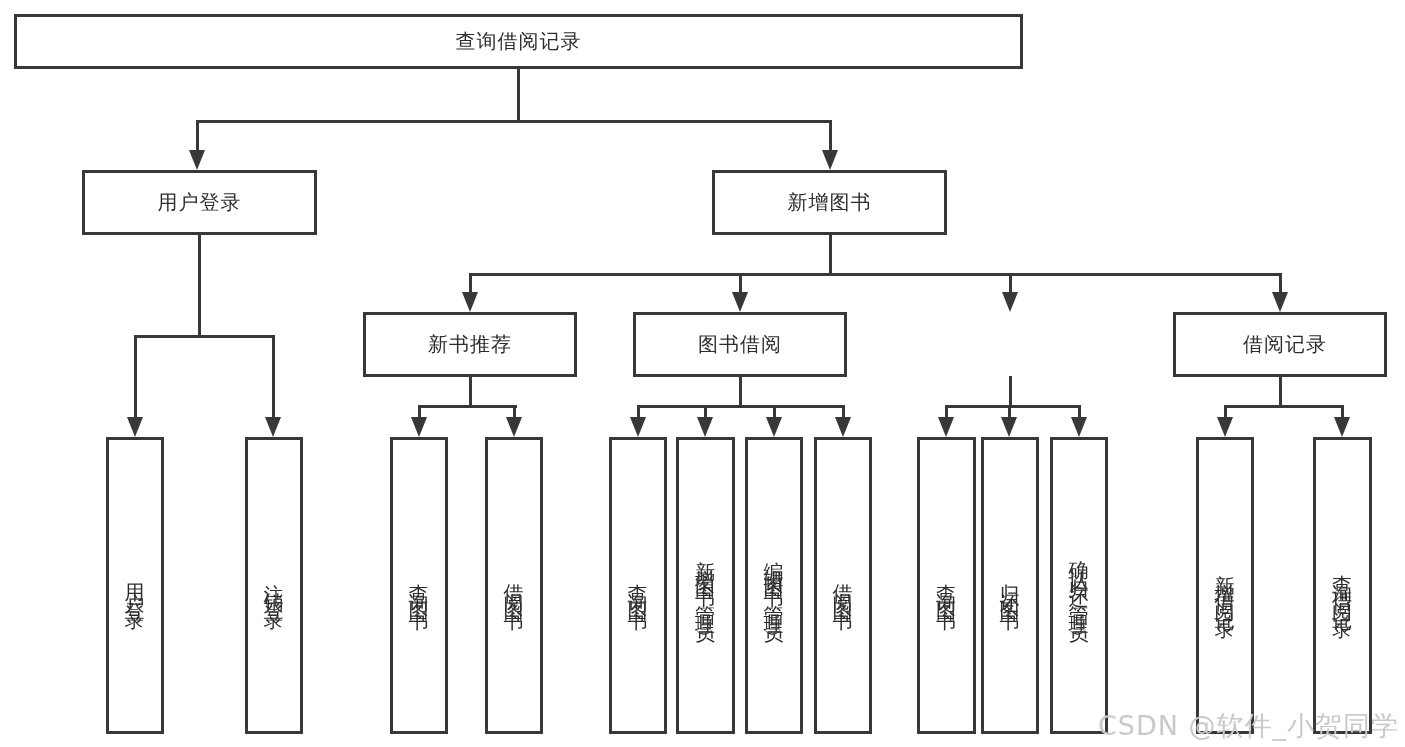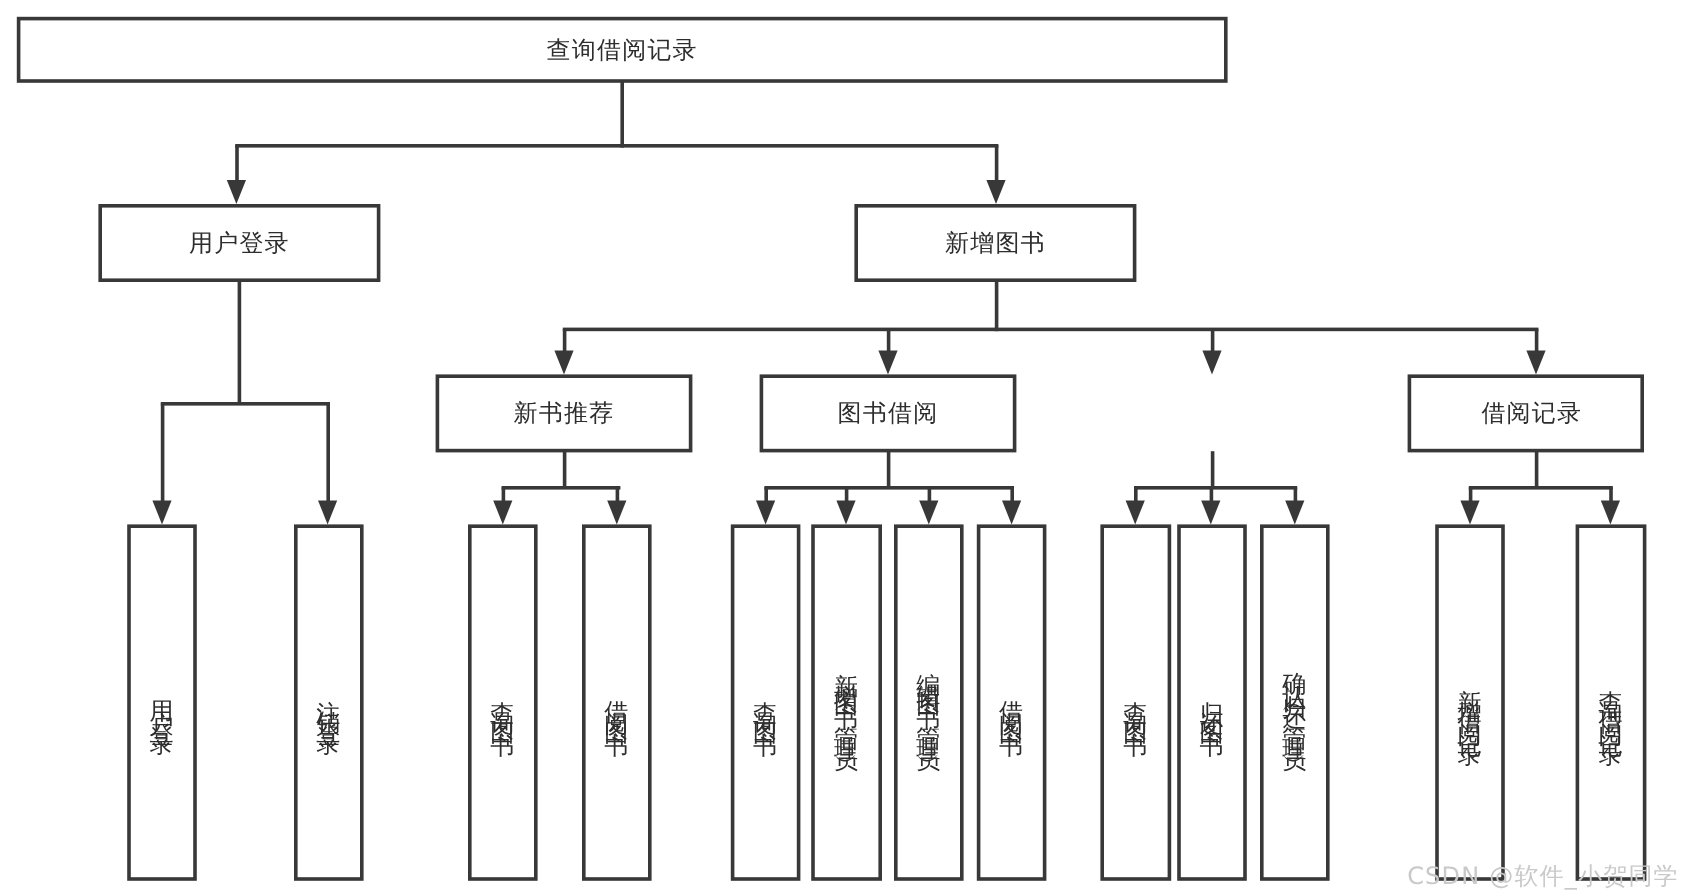--- a/index.html
+++ b/index.html
@@ -45,21 +45,21 @@
   .ah{
     position:absolute;width:0;height:0;
     border-left:8px solid transparent;
     border-right:8px solid transparent;
     border-top:20px solid var(--line);
   }
   #watermark{
     position:absolute;
     right:6px;bottom:3px;
     color:var(--wm);
-    font-size:20px;
+    font-size:27px;
     letter-spacing:1px;
     z-index:5;
     white-space:nowrap;
   }
 </style>
 </head>
 <body>
 
 <div id="stage">
 
@@ -67,21 +67,21 @@
 
   <div class="box" style="left:82px;top:170px;width:235px;height:65px;">用户登录</div>
 
   <div class="box" style="left:712px;top:170px;width:235px;height:65px;">新增图书</div>
 
   <div class="box" style="left:633px;top:312px;width:214px;height:65px;">图书借阅</div>
 
   <div class="box" style="left:363px;top:312px;width:214px;height:65px;">新书推荐</div>
 
 
-  <div class="box" style="left:1173px;top:312px;width:197px;height:65px;padding-left:10px;">借阅记录</div>
+  <div class="box" style="left:1173px;top:312px;width:214px;height:65px;padding-left:10px;">借阅记录</div>
 
   <div class="vbox" style="left:106px;top:437px;width:58px;height:297px;">用户登录</div>
 
   <div class="vbox" style="left:245px;top:437px;width:58px;height:297px;">注销登录</div>
 
   <div class="vbox" style="left:390px;top:437px;width:58px;height:297px;">查询图书</div>
 
   <div class="vbox" style="left:485px;top:437px;width:58px;height:297px;">借阅图书</div>
 
   <div class="vbox" style="left:609px;top:437px;width:58px;height:297px;">查询图书</div>

